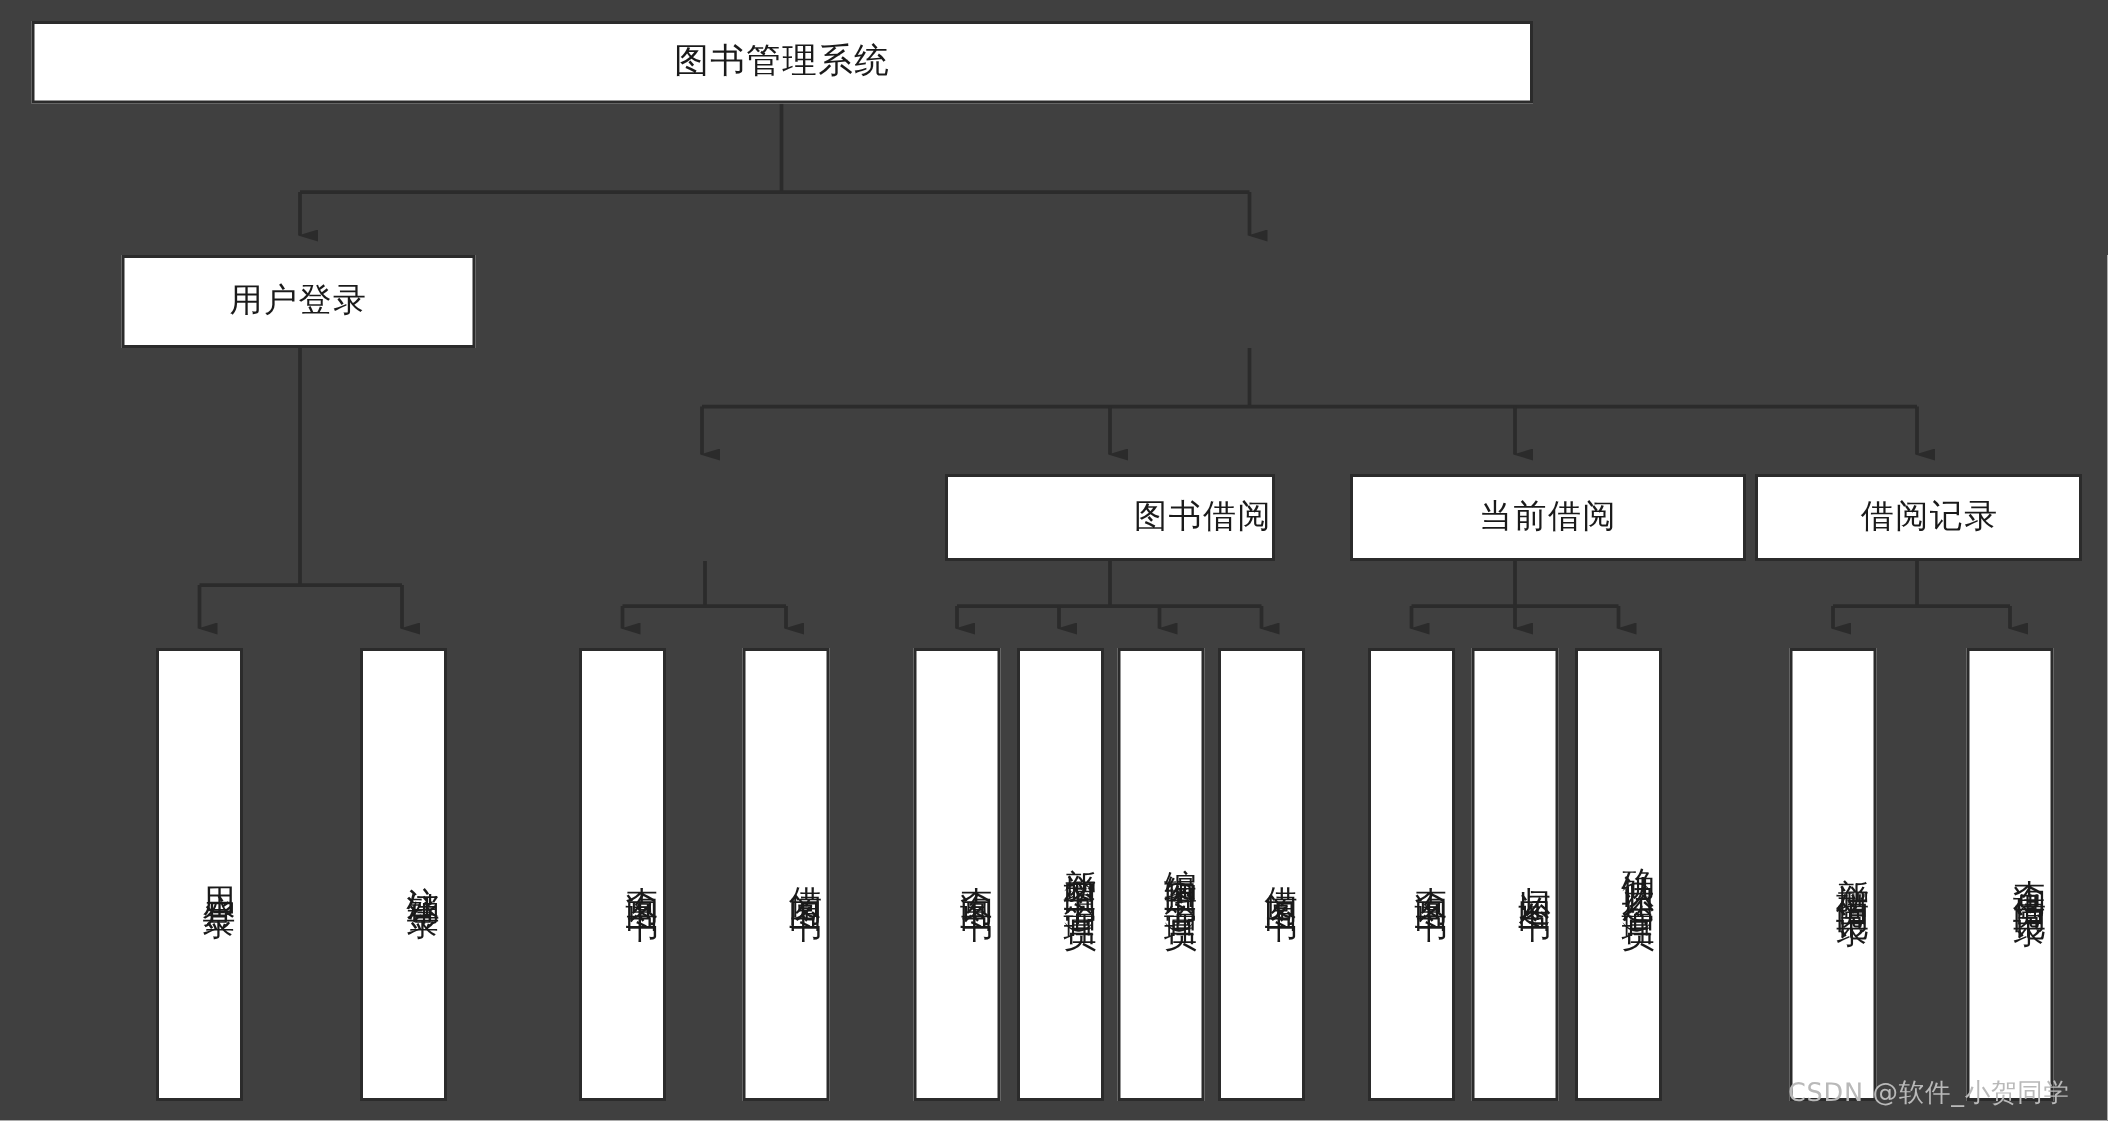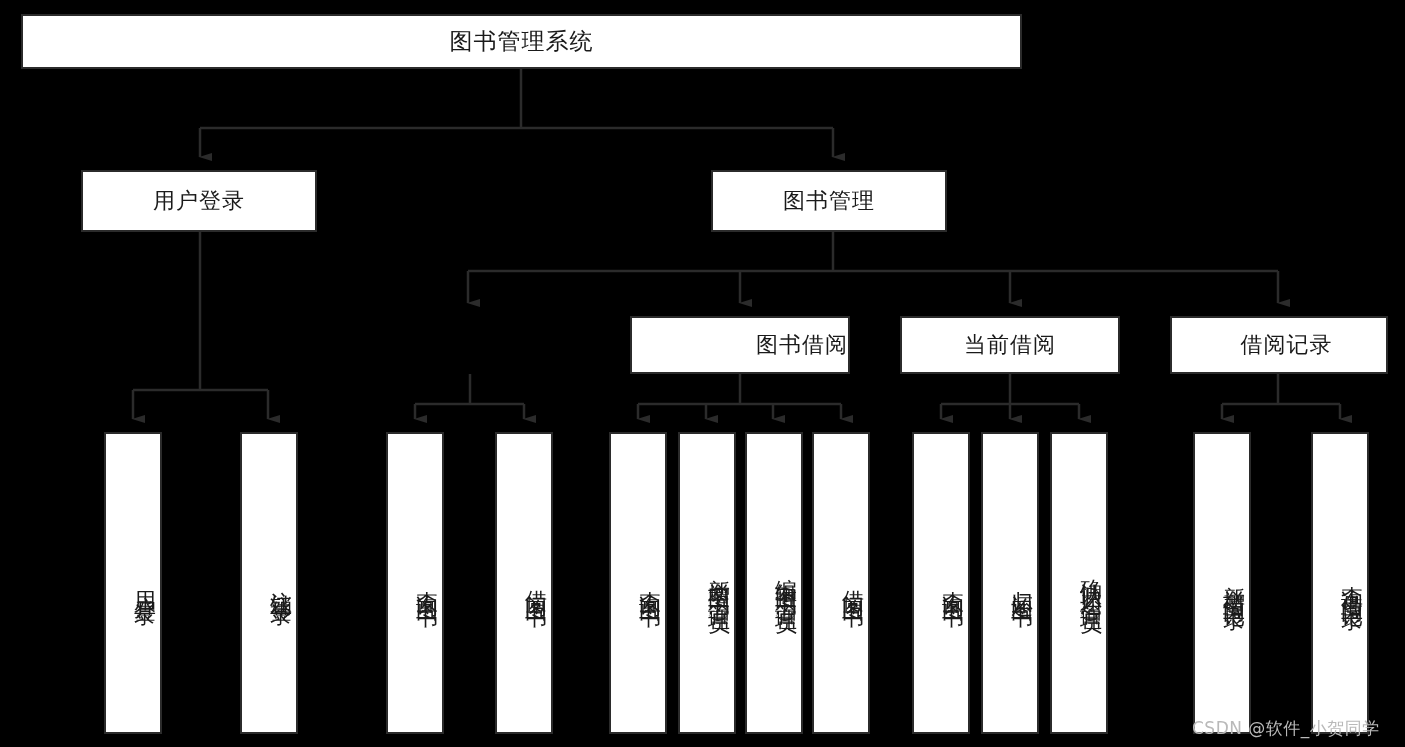--- a/index.html
+++ b/index.html
@@ -7,21 +7,21 @@
     padding: 0;
     background: #ffffff;
   }
   body {
     font-family: "DejaVu Sans", "Liberation Sans", sans-serif;
   }
   #canvas {
     position: relative;
     width: 1405px;
     height: 747px;
-    background: #000000;
+    background: #404040;
     overflow: hidden;
   }
   svg.lines {
     position: absolute;
     left: 0;
     top: 0;
     width: 1405px;
     height: 747px;
     pointer-events: none;
   }
@@ -121,28 +121,25 @@
     </g>
   </svg>
 
   <div class="node horiz root" style="left:21px; top:14px; width:1001px; height:55px;">
     <span>图书管理系统</span>
   </div>
 
   <div class="node horiz" style="left:81px; top:170px; width:236px; height:62px;">
     <span>用户登录</span>
   </div>
-  <div class="node horiz" style="left:711px; top:170px; width:236px; height:62px;">
-    <span>图书管理</span>
-  </div>
 
   <div class="node horiz" style="left:630px; top:316px; width:220px; height:58px;justify-content:flex-end;">
     <span>图书借阅</span>
   </div>
-  <div class="node horiz" style="left:900px; top:316px; width:220px; height:58px;">
+  <div class="node horiz" style="left:900px; top:316px; width:264px; height:58px;">
     <span>当前借阅</span>
   </div>
   <div class="node horiz" style="left:1170px; top:316px; width:218px; height:58px;padding-left:15px;">
     <span>借阅记录</span>
   </div>
 
   <div class="node vert" style="left:104px; top:432px; width:58px; height:302px;">
     <span class="vtext">用户登录</span>
   </div>
   <div class="node vert" style="left:240px; top:432px; width:58px; height:302px;">

